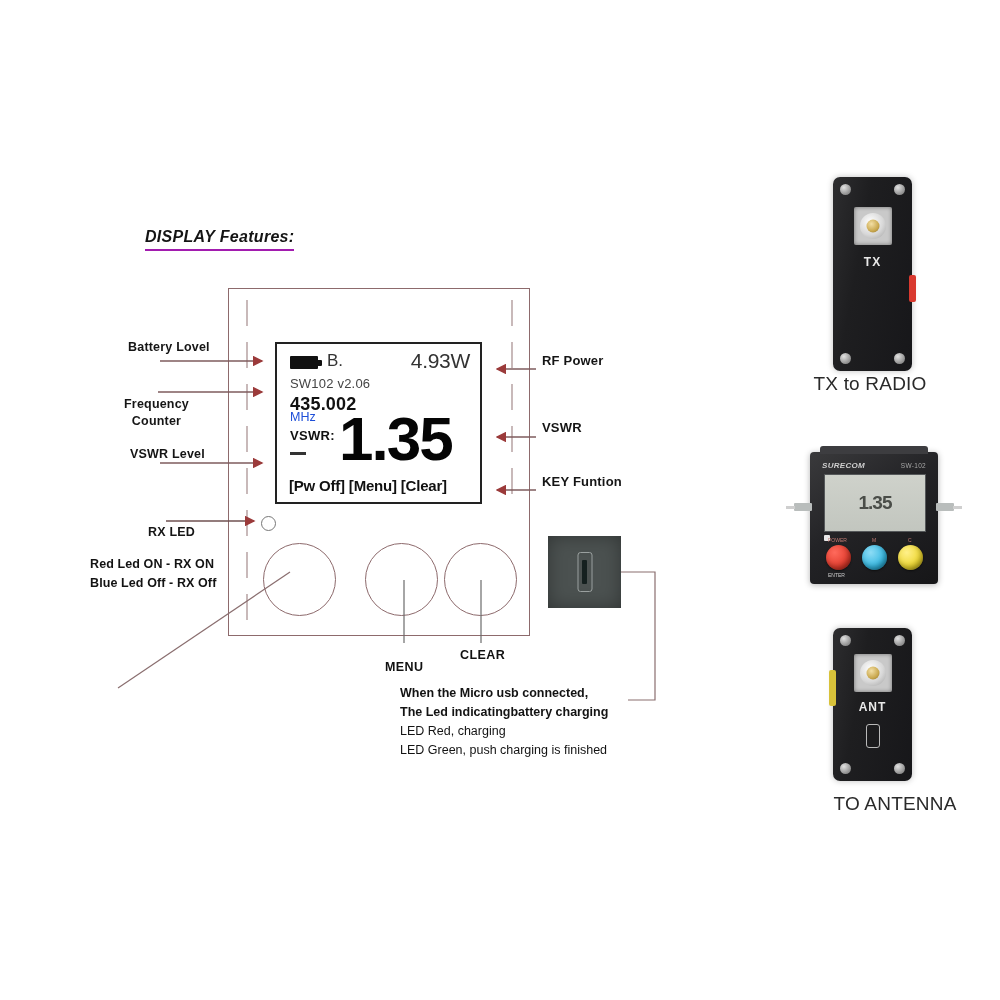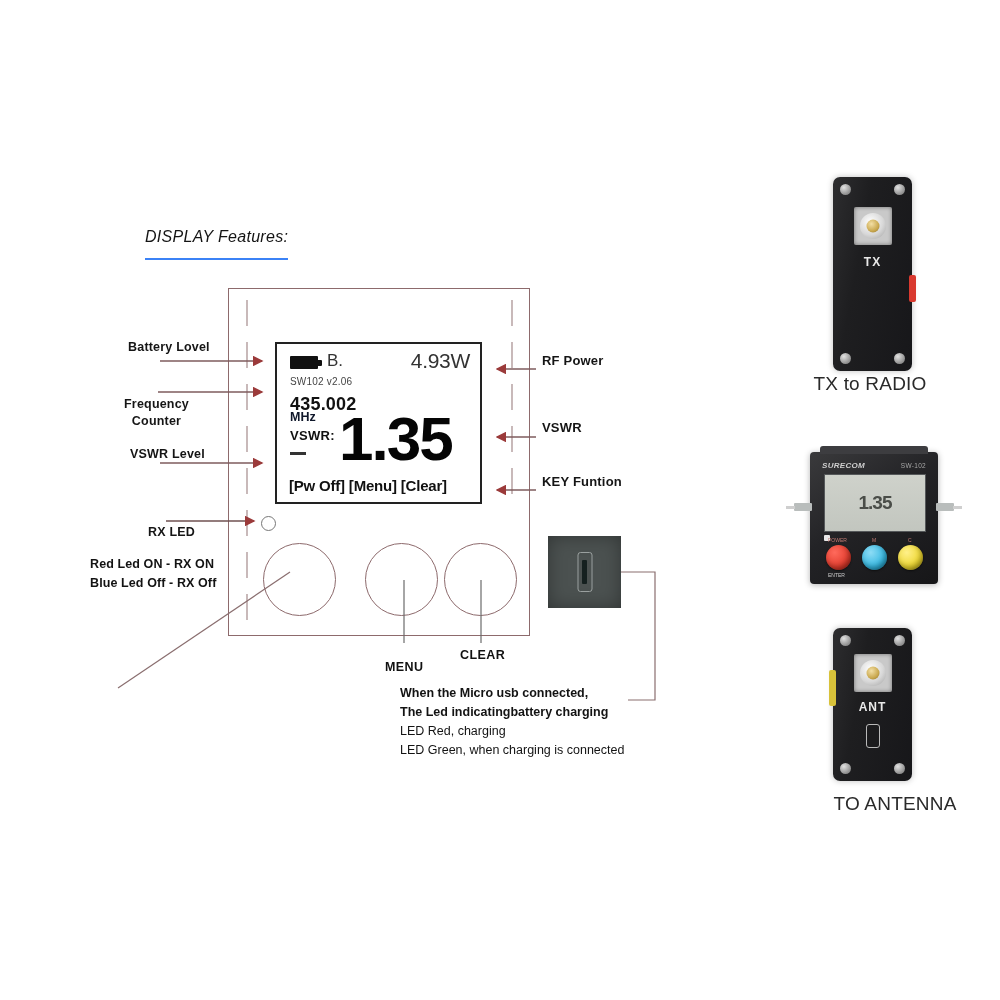--- a/index.html
+++ b/index.html
@@ -10,25 +10,25 @@
     color:#1a1a1a;
     overflow:hidden;
     position:relative;
   }
   .stage{position:absolute;left:0;top:0;width:1000px;height:1000px;}
   .abs{position:absolute;}
 
   
   #title{
     left:145px;top:228px;
-    font-size:16px;font-weight:normal;font-style:italic;
+    font-size:16px;font-weight:bold;font-style:italic;
     letter-spacing:.3px;
     color:#141414;
-    border-bottom:2px solid #3b82f6;
-    padding-bottom:12px;
+    border-bottom:2px solid #a21caf;
+    padding-bottom:3px;
     white-space:nowrap;
   }
 
   
   #device-frame{
     left:228px;top:288px;width:302px;height:348px;
     border:1.5px solid #8d6a6c;
     background:transparent;
     box-sizing:border-box;
   }
@@ -48,23 +48,23 @@
   .batt-body{
     position:absolute;left:0;top:0;width:28px;height:13px;
     background:#111;border-radius:1px;
   }
   .batt-tip{
     position:absolute;left:28px;top:3.5px;width:4px;height:6px;
     background:#111;border-radius:0 1px 1px 0;
   }
   #lcd-b{position:absolute;left:50px;top:7px;font-size:17px;color:#333;font-weight:400;}
   #lcd-power{position:absolute;right:10px;top:5px;font-size:21px;color:#333;letter-spacing:-.3px;}
-  #lcd-ver{position:absolute;left:13px;top:32px;font-size:10px;color:#444;letter-spacing:.2px;}
+  #lcd-ver{position:absolute;left:13px;top:32px;font-size:13px;color:#444;letter-spacing:.2px;}
   #lcd-freq{position:absolute;left:13px;top:50px;font-size:18px;font-weight:bold;color:#111;letter-spacing:.2px;}
-  #lcd-unit{position:absolute;left:13px;top:66px;font-size:12.5px;font-weight:bold;color:#0f172a;}
+  #lcd-unit{position:absolute;left:13px;top:66px;font-size:12.5px;font-weight:normal;color:#1d4ed8;}
   #lcd-vswr-label{position:absolute;left:13px;top:84px;font-size:13px;font-weight:bold;color:#111;letter-spacing:.3px;}
   #lcd-dash{position:absolute;left:13px;top:108px;width:16px;height:3px;background:#333;}
   #lcd-vswr-value{
     position:absolute;left:62px;top:66px;
     font-size:62px;font-weight:bold;line-height:58px;color:#050505;
     letter-spacing:-2px;
   }
   #lcd-keys{
     position:absolute;left:12px;bottom:8px;
     font-size:15px;font-weight:bold;color:#111;letter-spacing:-.2px;white-space:nowrap;
@@ -283,21 +283,21 @@
   <div class="abs" id="led-note">
     <div>Red Led  ON - RX  ON</div>
     <div>Blue Led Off - RX  Off</div>
   </div>
 
 
   <div class="abs" id="usb-note">
     <div class="hd">When the Micro usb connected,</div>
     <div class="hd">The Led indicatingbattery charging</div>
     <div>LED Red, charging</div>
-    <div>LED Green, when charging is connected</div>
+    <div>LED Green, push charging is finished</div>
   </div>
 
   <div class="abs" id="tx-module">
     <div class="screw scr-tl"></div>
     <div class="screw scr-tr"></div>
     <div class="screw scr-bl"></div>
     <div class="screw scr-br"></div>
     <div class="so239" style="top:30px;"></div>
     <div class="port-label" style="top:78px;">TX</div>
     <div id="tx-red-tab"></div>

